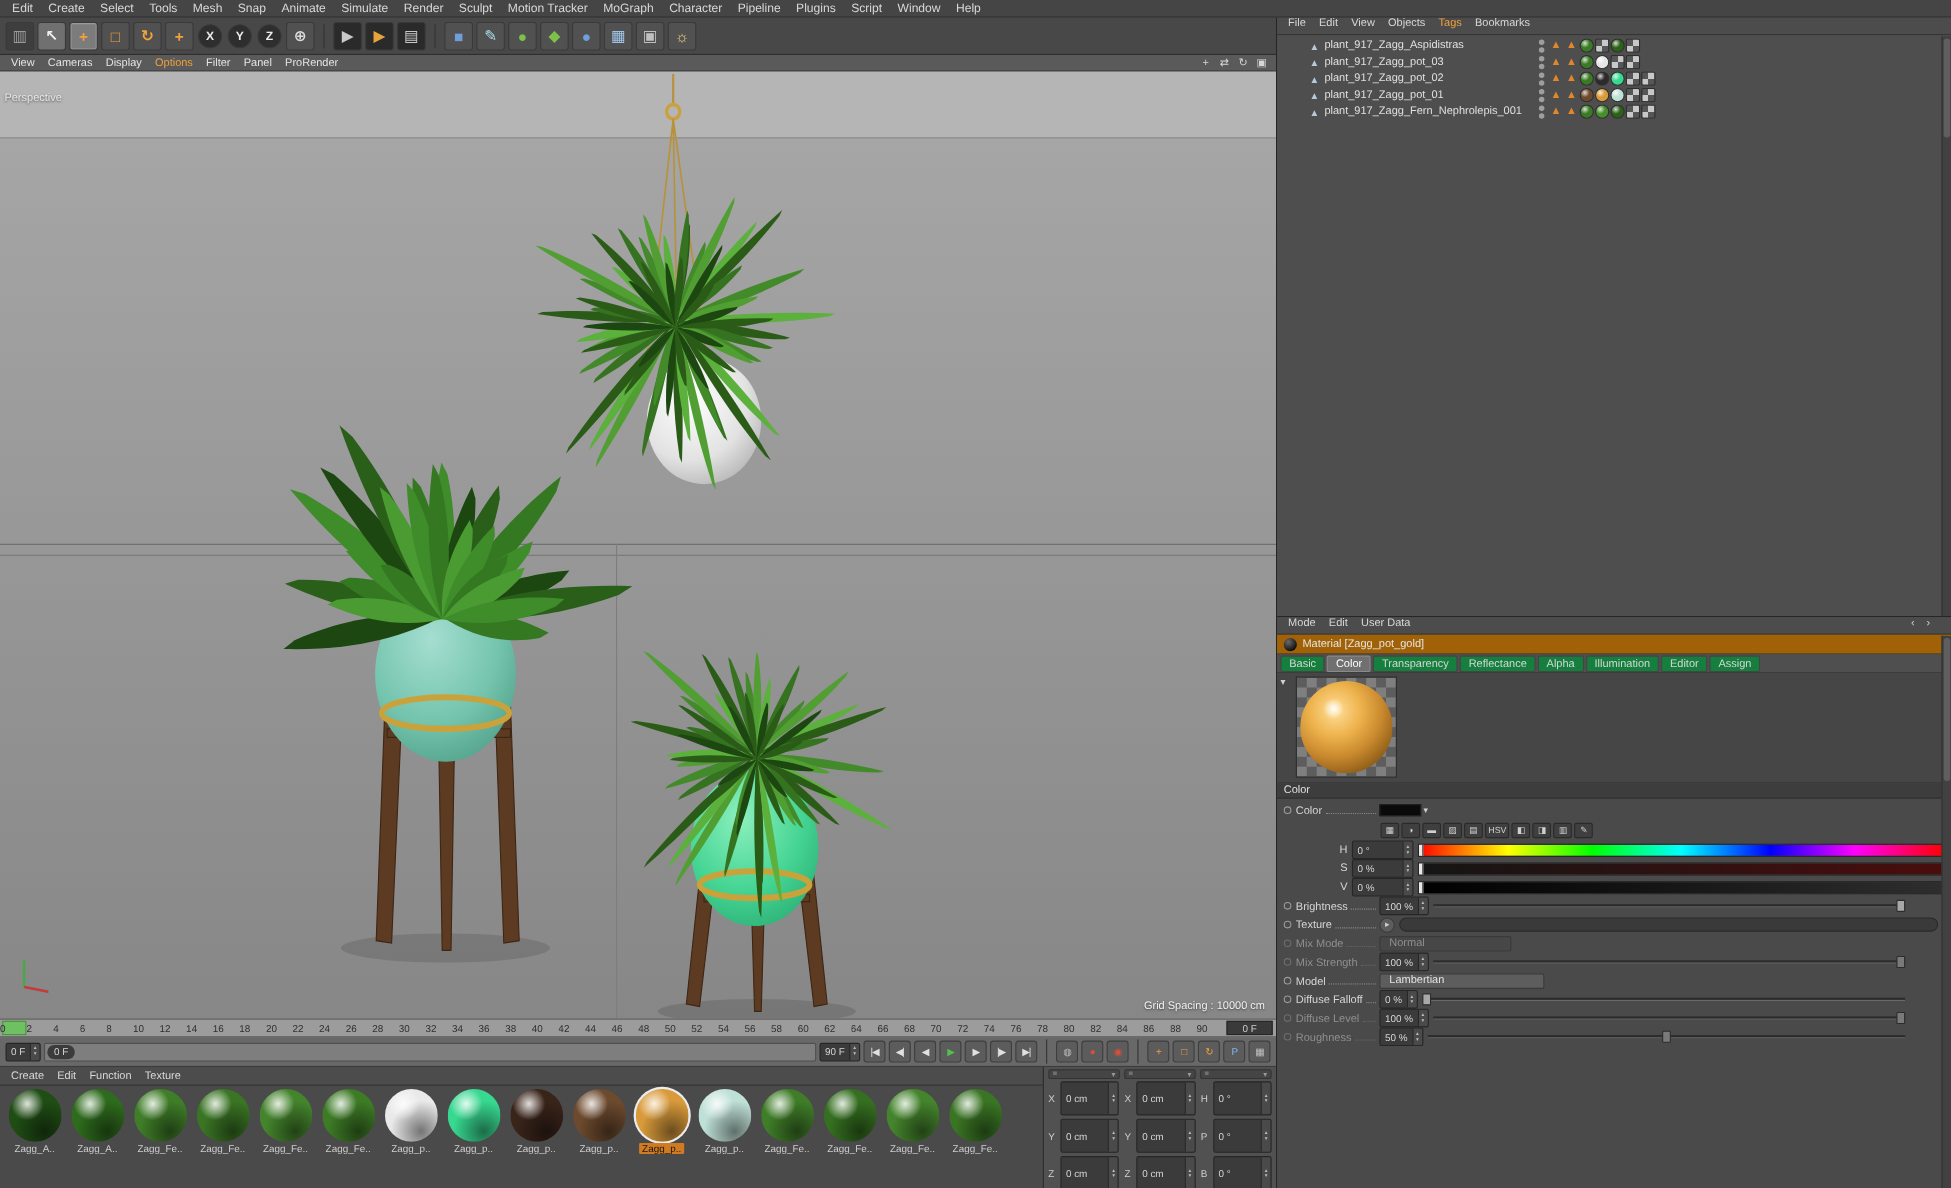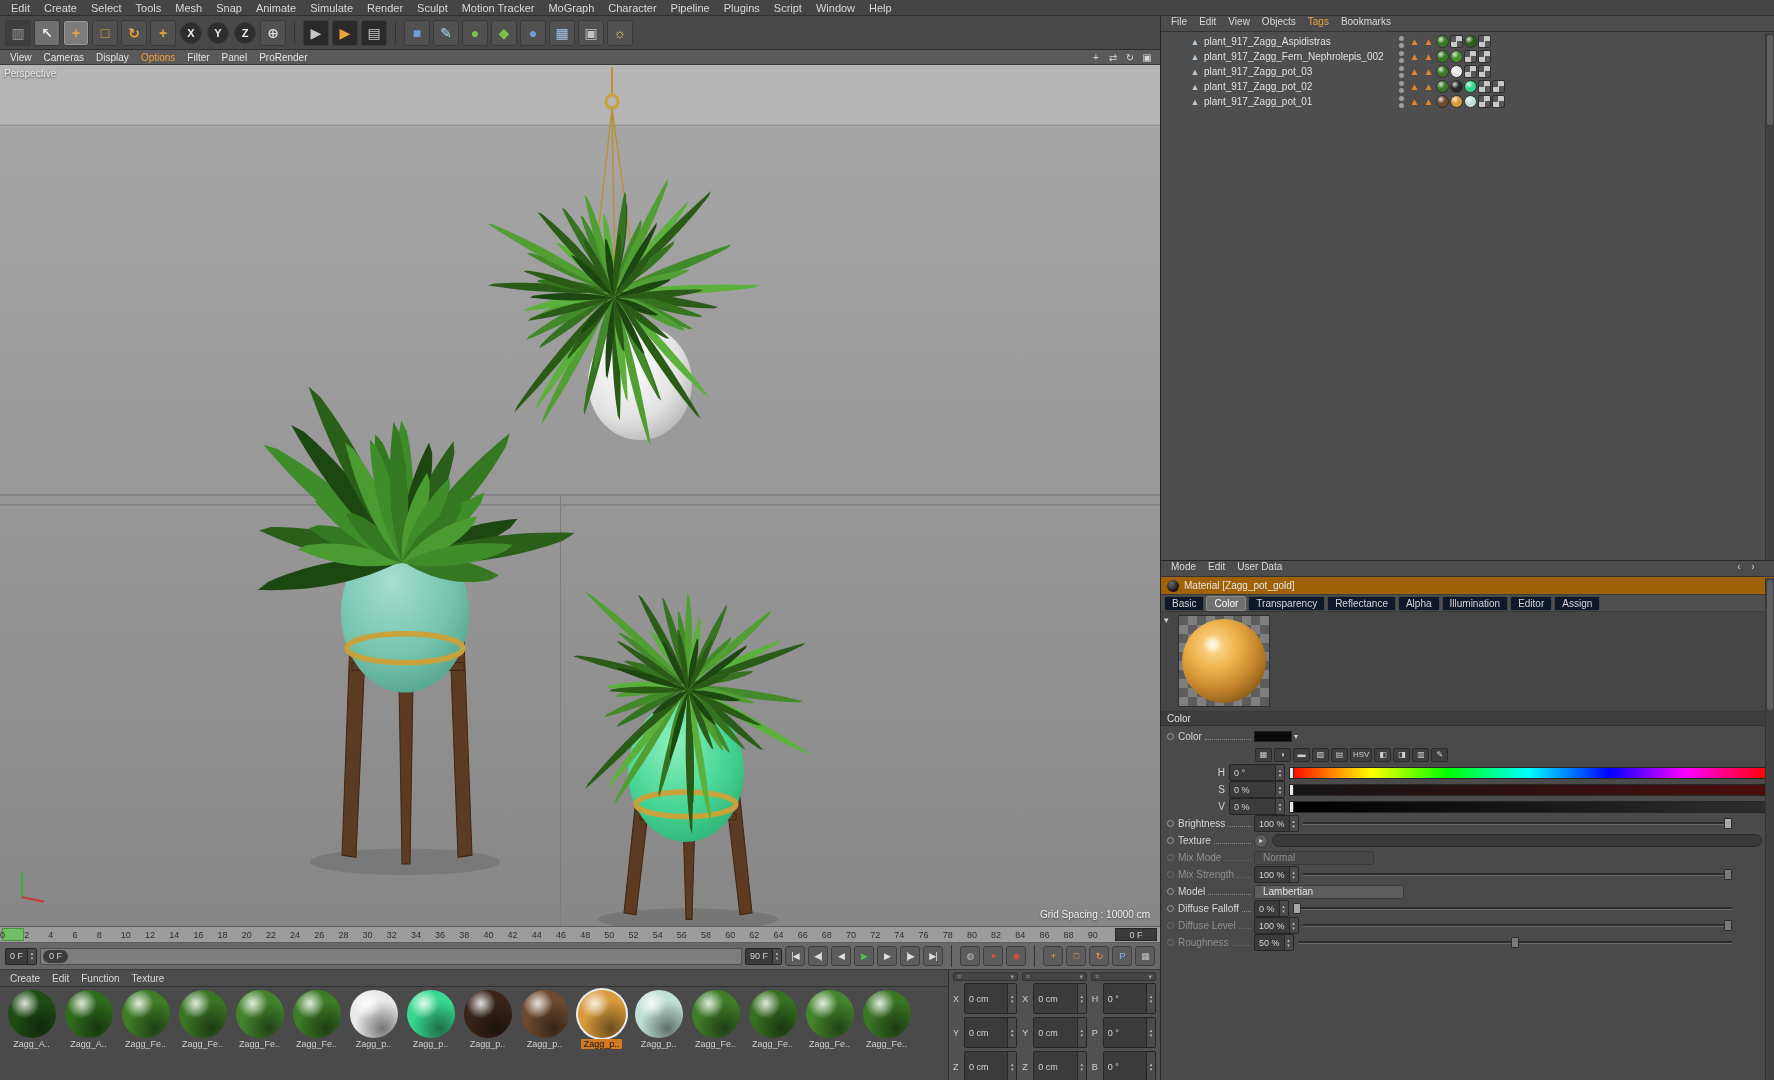--- a/index.html
+++ b/index.html
@@ -17,21 +17,21 @@
 .tb.round{width:22px;height:22px;border-radius:50%;font-size:11px;margin:0 1px;}
 .tb.active{box-shadow:inset 0 0 0 1px #9a9a9a;}
 .tbsep{width:1px;height:22px;background:#333;margin:0 5px;flex:none;}
 #vpmenu{height:15px;flex:none;background:#5a5a5a;border-bottom:1px solid #3a3a3a;display:flex;align-items:center;padding:0 4px;}
 .vpm{font-size:10px;color:#e4e4e4;padding:0 6px;white-space:nowrap;}
 .vpm.active{color:#f0a03c;}
 #vpcorner{margin-left:auto;display:flex;gap:3px;padding-right:2px;}
 .vpc{font-size:10px;color:#d6d6d6;width:14px;text-align:center;}
 #viewport{flex:1;position:relative;min-height:0;overflow:hidden;background:#909090;}
 #scene{position:absolute;left:0;top:0;width:100%;height:100%;}
-#vp-label{position:absolute;left:4px;top:3px;font-size:10px;color:#e8e8e8;text-shadow:0 1px 2px rgba(0,0,0,.55);}
+#vp-label{position:absolute;left:4px;top:19px;font-size:10px;color:#e8e8e8;text-shadow:0 1px 2px rgba(0,0,0,.55);}
 #grid-label{position:absolute;right:10px;bottom:6px;font-size:10px;color:#f2f2f2;text-shadow:0 1px 2px rgba(0,0,0,.55);}
 #ruler{height:17px;flex:none;background:#9c9c9c;border-top:1px solid #5f5f5f;border-bottom:1px solid #5f5f5f;display:flex;align-items:center;position:relative;}
 #playhead{position:absolute;left:2px;top:1px;bottom:1px;width:22px;background:rgba(106,196,92,.9);border:1px solid #4e8f44;}
 #ruler-ticks{flex:1;display:flex;height:100%;align-items:center;position:relative;}
 .tick{flex:1;font-size:9px;color:#2f2f2f;min-width:0;overflow:hidden;}
 #framebox{flex:none;width:42px;height:13px;margin:0 3px;background:#3a3a3a;border:1px solid #262626;color:#cfcfcf;font-size:9px;display:flex;align-items:center;justify-content:center;}
 #transport{height:27px;flex:none;background:#686868;border-bottom:1px solid #3c3c3c;display:flex;align-items:center;gap:3px;padding:0 5px;}
 .spin{height:17px;background:#3b3b3b;border:1px solid #262626;border-radius:2px;display:flex;align-items:center;overflow:hidden;}
 .spin .sv{padding:0 4px;font-size:9px;color:#d6d6d6;white-space:nowrap;flex:1;}
 .spin .sa{display:flex;flex-direction:column;justify-content:center;border-left:1px solid #262626;background:#4a4a4a;height:100%;width:9px;flex:none;}
@@ -86,21 +86,21 @@
 .tag.chk{border:1px solid #2f2f2f;background:conic-gradient(#c8c8c8 25%,#565656 0 50%,#c8c8c8 0 75%,#565656 0);}
 .vscroll{position:absolute;right:0;top:17px;bottom:0;width:9px;background:#414141;border-left:1px solid #333;}
 .vthumb{position:absolute;left:1px;right:1px;border-radius:3px;background:#5f5f5f;}
 #am{flex:1;display:flex;flex-direction:column;min-height:0;position:relative;background:#4a4a4a;}
 #am-nav{margin-left:auto;display:flex;gap:4px;padding-right:12px;}
 .navb{font-size:10px;color:#cfcfcf;width:10px;text-align:center;}
 #am-title-row{height:18px;flex:none;background:#a16207;border-bottom:1px solid #3a3a3a;display:flex;align-items:center;gap:5px;padding:0 6px;}
 #am-title-ball{width:12px;height:12px;border-radius:50%;background:radial-gradient(circle at 35% 30%,#6a6a6a,#0c0c0c 75%);flex:none;}
 #am-title-text{font-size:10px;color:#e4e4e4;}
 #am-tabs{height:17px;flex:none;background:#4f4f4f;border-bottom:1px solid #3a3a3a;display:flex;align-items:center;gap:2px;padding:0 3px;overflow:hidden;}
-.tab{padding:1px 7px;font-size:10px;color:#d6d6d6;background:#0f172a;border:1px solid #454545;border-radius:2px;white-space:nowrap;}
+.tab{padding:1px 7px;font-size:10px;color:#d6d6d6;background:#15803d;border:1px solid #454545;border-radius:2px;white-space:nowrap;}
 .tab.active{background:#707070;border-color:#8a8a8a;color:#fff;}
 #am-preview-row{height:100px;flex:none;background:#464646;display:flex;padding:3px;gap:4px;border-bottom:1px solid #3a3a3a;}
 #am-preview-caret{font-size:9px;color:#cfcfcf;width:10px;flex:none;}
 #am-preview-caret::before{content:"▾";}
 #am-preview{width:92px;height:92px;border:1px solid #2e2e2e;background:repeating-conic-gradient(#7f7f7f 0% 25%, #5d5d5d 0% 50%);background-size:18px 18px;position:relative;flex:none;}
 #am-preview .gball{position:absolute;inset:3px;border-radius:50%;background:radial-gradient(circle at 36% 30%, rgba(255,255,255,.95) 0%, rgba(255,255,255,0) 12%),radial-gradient(circle at 38% 32%, #ffdf9a 0%, #eeb34d 30%, #c9892e 55%, #8a5a17 80%, #5f3d0e 100%);}
 #am-section{height:14px;flex:none;background:#3d3d3d;border-bottom:1px solid #303030;font-size:10px;color:#e0e0e0;display:flex;align-items:center;padding:0 6px;}
 #am-body{flex:1;padding:3px 6px 0 6px;display:flex;flex-direction:column;gap:2px;overflow:hidden;}
 .arow{display:flex;align-items:center;height:15px;flex:none;}
 .adot{width:7px;height:7px;border-radius:50%;border:1px solid #9a9a9a;margin-right:4px;flex:none;}
@@ -719,37 +719,20 @@
                 <span class="tag tri"></span>
                 <span class="tag sph" style="background: radial-gradient(circle at 35% 30%, rgba(255, 255, 255, 0.8), rgba(255, 255, 255, 0) 40%), rgb(58, 122, 36);"></span>
                 <span class="tag chk"></span>
                 <span class="tag sph" style="background: radial-gradient(circle at 35% 30%, rgba(255, 255, 255, 0.8), rgba(255, 255, 255, 0) 40%), rgb(44, 97, 26);"></span>
                 <span class="tag chk"></span>
               </span>
             </div>
             <div class="trow child">
               <span class="twirl"></span>
               <span class="oico obj"></span>
-              <span class="olabel">plant_917_Zagg_Fern_Nephrolepis_002</span>
-              <span class="vdots">
-                <i></i>
-                <i></i>
-              </span>
-              <span class="tags">
-                <span class="tag tri"></span>
-                <span class="tag tri"></span>
-                <span class="tag sph" style="background: radial-gradient(circle at 35% 30%, rgba(255, 255, 255, 0.8), rgba(255, 255, 255, 0) 40%), rgb(58, 122, 36);"></span>
-                <span class="tag sph" style="background: radial-gradient(circle at 35% 30%, rgba(255, 255, 255, 0.8), rgba(255, 255, 255, 0) 40%), rgb(71, 143, 42);"></span>
-                <span class="tag chk"></span>
-                <span class="tag chk"></span>
-              </span>
-            </div>
-            <div class="trow child">
-              <span class="twirl"></span>
-              <span class="oico obj"></span>
               <span class="olabel">plant_917_Zagg_pot_03</span>
               <span class="vdots">
                 <i></i>
                 <i></i>
               </span>
               <span class="tags">
                 <span class="tag tri"></span>
                 <span class="tag tri"></span>
                 <span class="tag sph" style="background: radial-gradient(circle at 35% 30%, rgba(255, 255, 255, 0.8), rgba(255, 255, 255, 0) 40%), rgb(58, 122, 36);"></span>
                 <span class="tag sph" style="background: radial-gradient(circle at 35% 30%, rgba(255, 255, 255, 0.8), rgba(255, 255, 255, 0) 40%), rgb(230, 230, 230);"></span>
@@ -782,20 +765,38 @@
               <span class="vdots">
                 <i></i>
                 <i></i>
               </span>
               <span class="tags">
                 <span class="tag tri"></span>
                 <span class="tag tri"></span>
                 <span class="tag sph" style="background: radial-gradient(circle at 35% 30%, rgba(255, 255, 255, 0.8), rgba(255, 255, 255, 0) 40%), rgb(109, 74, 46);"></span>
                 <span class="tag sph" style="background: radial-gradient(circle at 35% 30%, rgba(255, 255, 255, 0.8), rgba(255, 255, 255, 0) 40%), rgb(216, 154, 58);"></span>
                 <span class="tag sph" style="background: radial-gradient(circle at 35% 30%, rgba(255, 255, 255, 0.8), rgba(255, 255, 255, 0) 40%), rgb(191, 224, 214);"></span>
+                <span class="tag chk"></span>
+                <span class="tag chk"></span>
+              </span>
+            </div>
+            <div class="trow child">
+              <span class="twirl"></span>
+              <span class="oico obj"></span>
+              <span class="olabel">plant_917_Zagg_Fern_Nephrolepis_001</span>
+              <span class="vdots">
+                <i></i>
+                <i></i>
+              </span>
+              <span class="tags">
+                <span class="tag tri"></span>
+                <span class="tag tri"></span>
+                <span class="tag sph" style="background: radial-gradient(circle at 35% 30%, rgba(255, 255, 255, 0.8), rgba(255, 255, 255, 0) 40%), rgb(58, 122, 36);"></span>
+                <span class="tag sph" style="background: radial-gradient(circle at 35% 30%, rgba(255, 255, 255, 0.8), rgba(255, 255, 255, 0) 40%), rgb(71, 143, 42);"></span>
+                <span class="tag sph" style="background: radial-gradient(circle at 35% 30%, rgba(255, 255, 255, 0.8), rgba(255, 255, 255, 0) 40%), rgb(44, 97, 26);"></span>
                 <span class="tag chk"></span>
                 <span class="tag chk"></span>
               </span>
             </div>
           </div>
         <div class="vscroll">
             <div class="vthumb" style="top:2px;height:90px;"></div>
           </div>
       </div>
       <div id="am">

